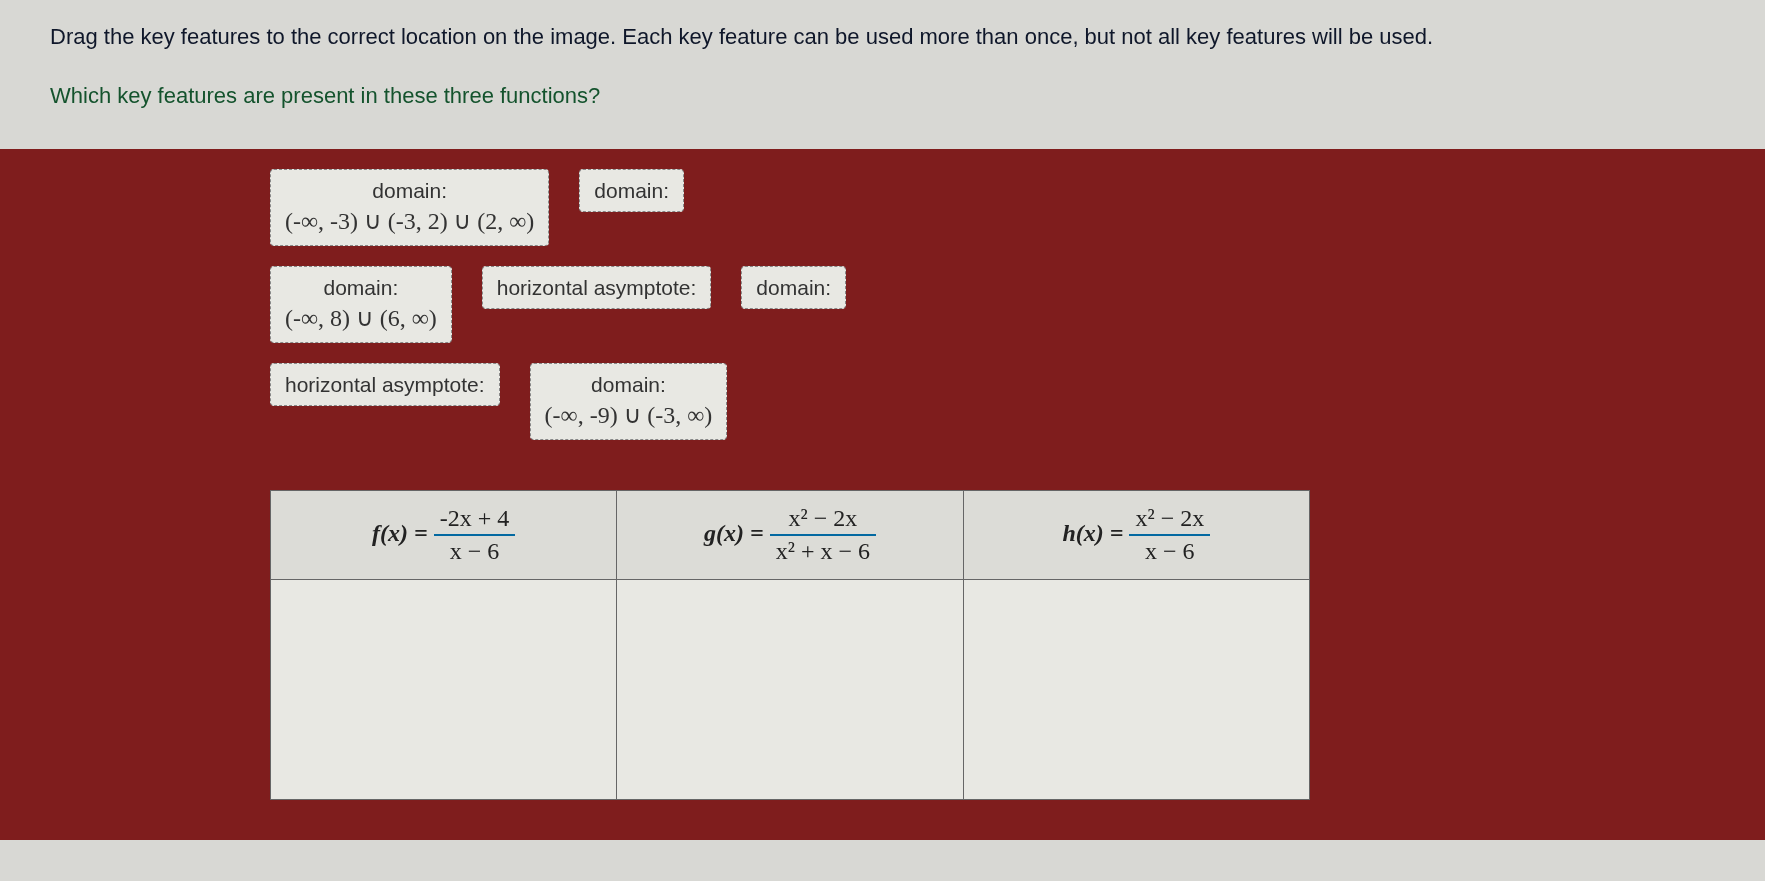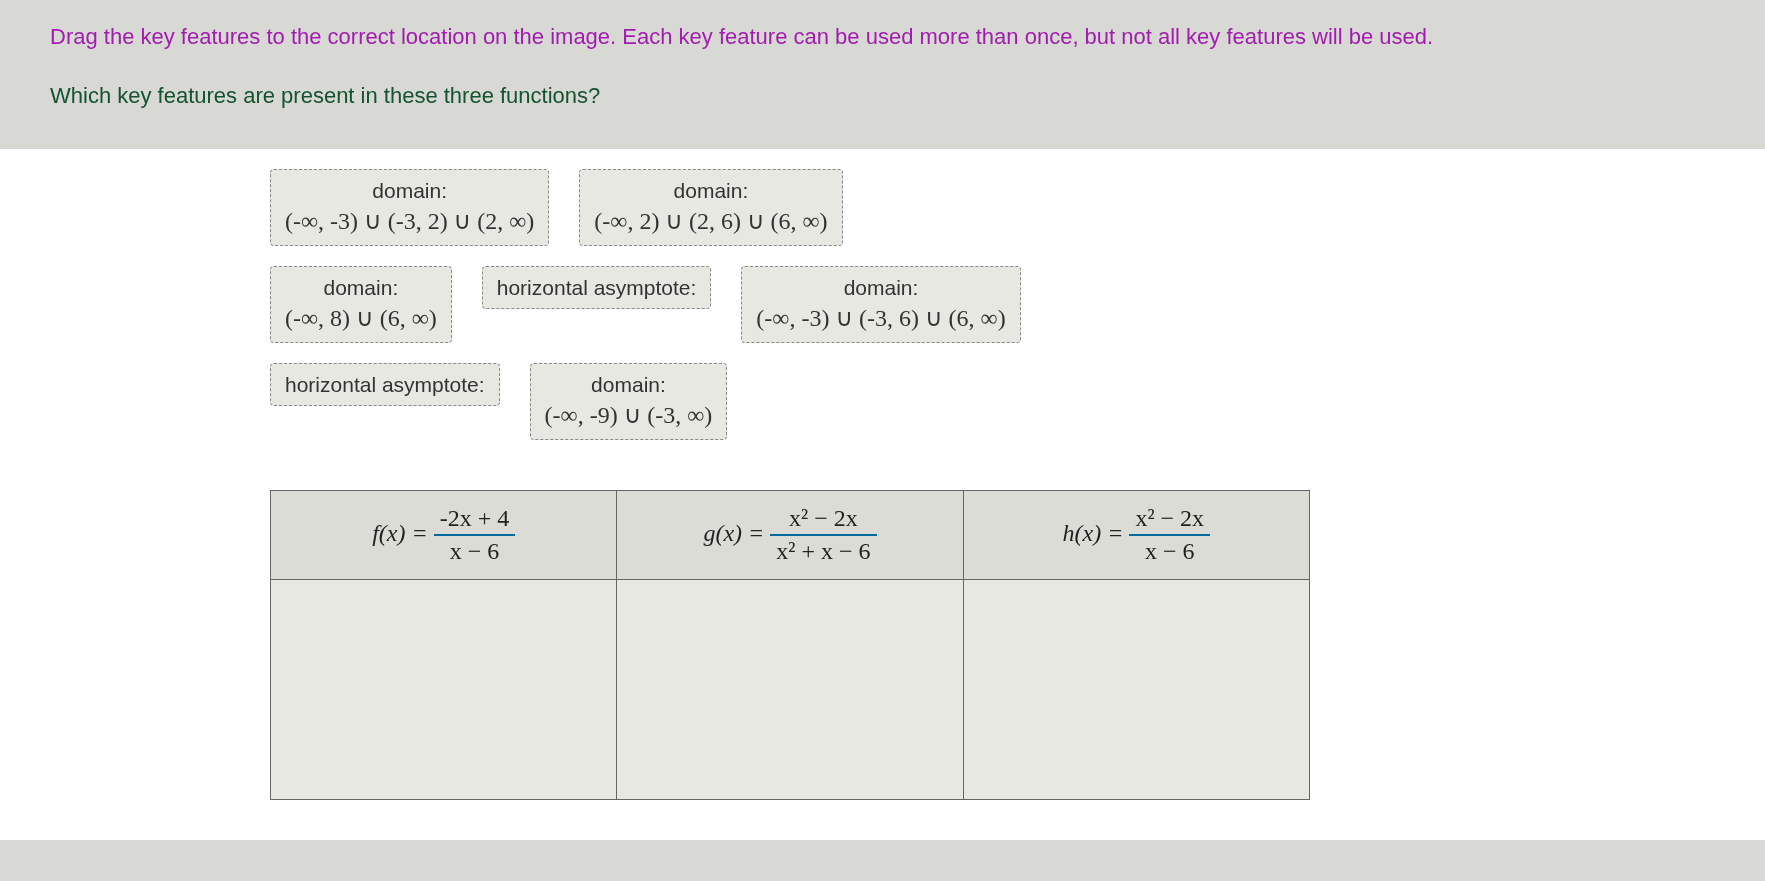--- a/index.html
+++ b/index.html
@@ -10,31 +10,31 @@
     body {
       font-family: Arial, Helvetica, sans-serif;
       background: #d8d8d4;
       width: 1765px;
       height: 881px;
       padding: 20px 50px;
       color: #222;
     }
     .instructions {
       font-size: 22px;
-      color: #a21caf;
+      color: #0f172a;
       margin-bottom: 30px;
       line-height: 1.5;
     }
     .question {
       font-size: 22px;
       color: #14532d;
       margin-bottom: 40px;
     }
     .work-area {
-      background: #ffffff;
+      background: #7f1d1d;
       padding: 20px 0 40px 0;
       margin: 0 -50px;
       padding-left: 270px;
       padding-right: 270px;
     }
     .tiles-area {
       display: flex;
       flex-direction: column;
       gap: 20px;
       margin-bottom: 50px;
@@ -84,21 +84,21 @@
     }
     .answer-table td {
       border: 1px solid #666;
       height: 220px;
       vertical-align: top;
       padding: 10px;
       background: #e8e8e3;
     }
     .func-name {
       font-style: italic;
-      font-weight: normal;
+      font-weight: bold;
     }
     .frac {
       display: inline-block;
       vertical-align: middle;
       text-align: center;
       font-style: normal;
     }
     .frac .num {
       display: block;
       border-bottom: 2px solid #0369a1;
@@ -122,35 +122,33 @@
 <div class="work-area">
   <div class="tiles-area">
 
     <div class="tile-row">
       <div class="tile">
         <span class="tile-label">domain:</span>
         <span class="tile-value">(-∞, -3) ∪ (-3, 2) ∪ (2, ∞)</span>
       </div>
       <div class="tile">
         <span class="tile-label">domain:</span>
-        <span class="tile-value">(-∞, 2) ∪ (2, 6) ∪ (6, ∞)</span>
       </div>
     </div>
 
     <div class="tile-row">
       <div class="tile">
         <span class="tile-label">domain:</span>
         <span class="tile-value">(-∞, 8) ∪ (6, ∞)</span>
       </div>
       <div class="tile">
         <span class="tile-label">horizontal asymptote:</span>
       </div>
       <div class="tile">
         <span class="tile-label">domain:</span>
-        <span class="tile-value">(-∞, -3) ∪ (-3, 6) ∪ (6, ∞)</span>
       </div>
     </div>
 
     <div class="tile-row">
       <div class="tile">
         <span class="tile-label">horizontal asymptote:</span>
       </div>
       <div class="tile">
         <span class="tile-label">domain:</span>
         <span class="tile-value">(-∞, -9) ∪ (-3, ∞)</span>

